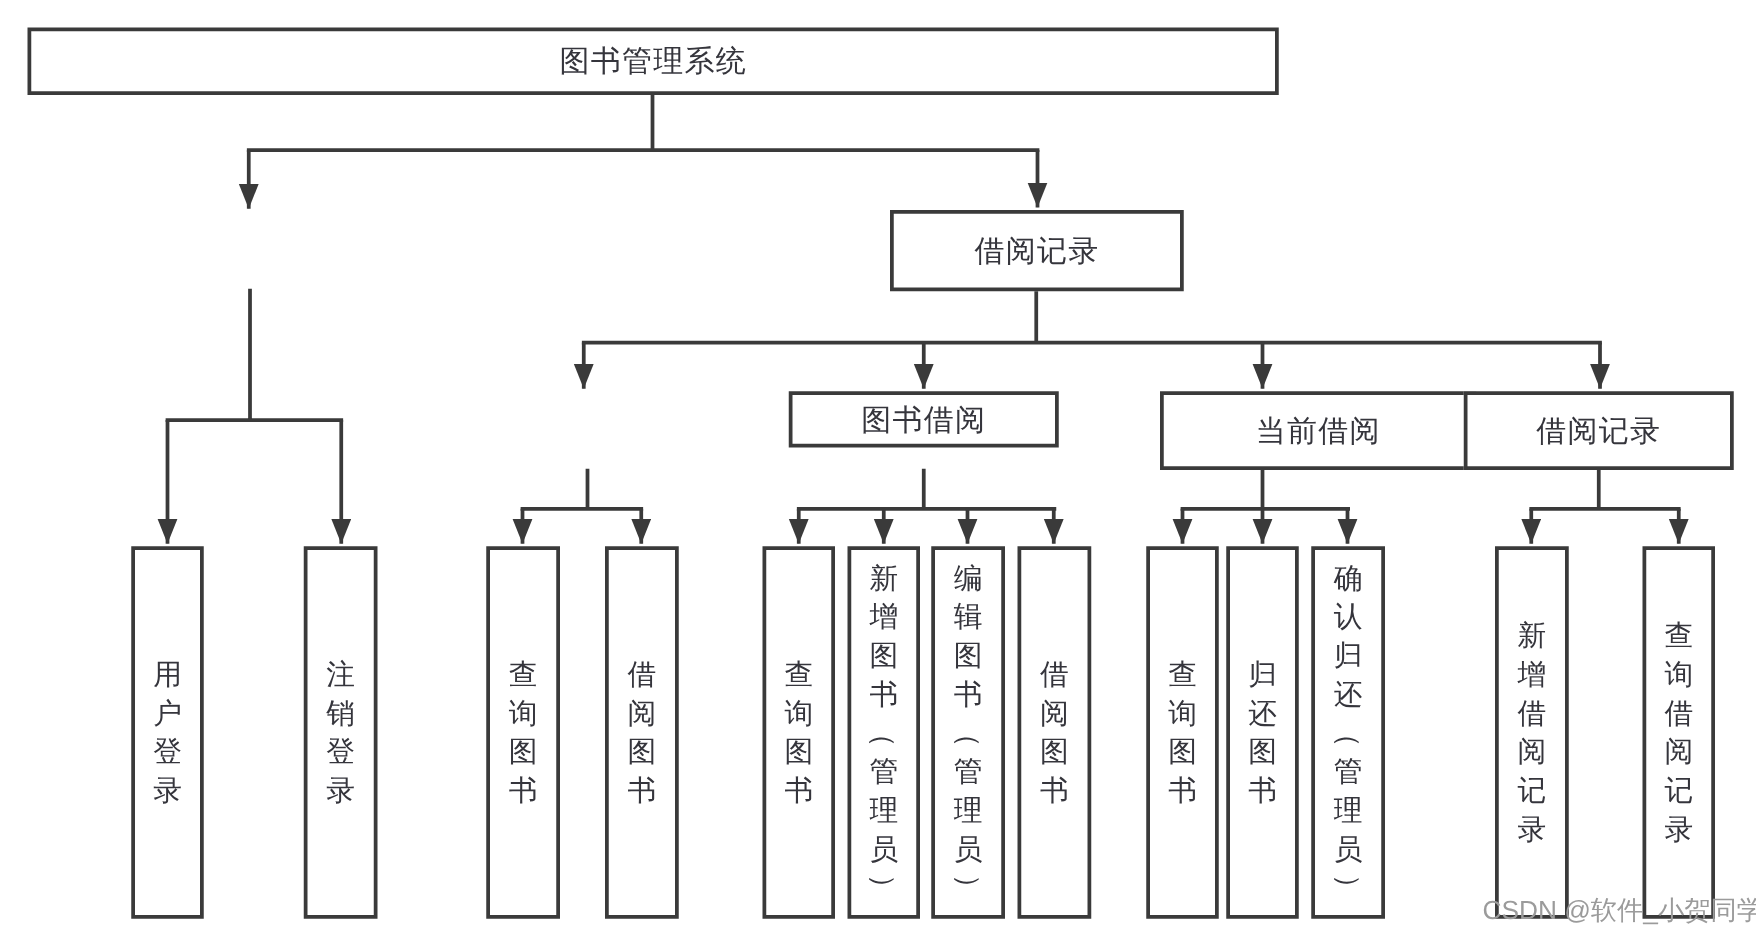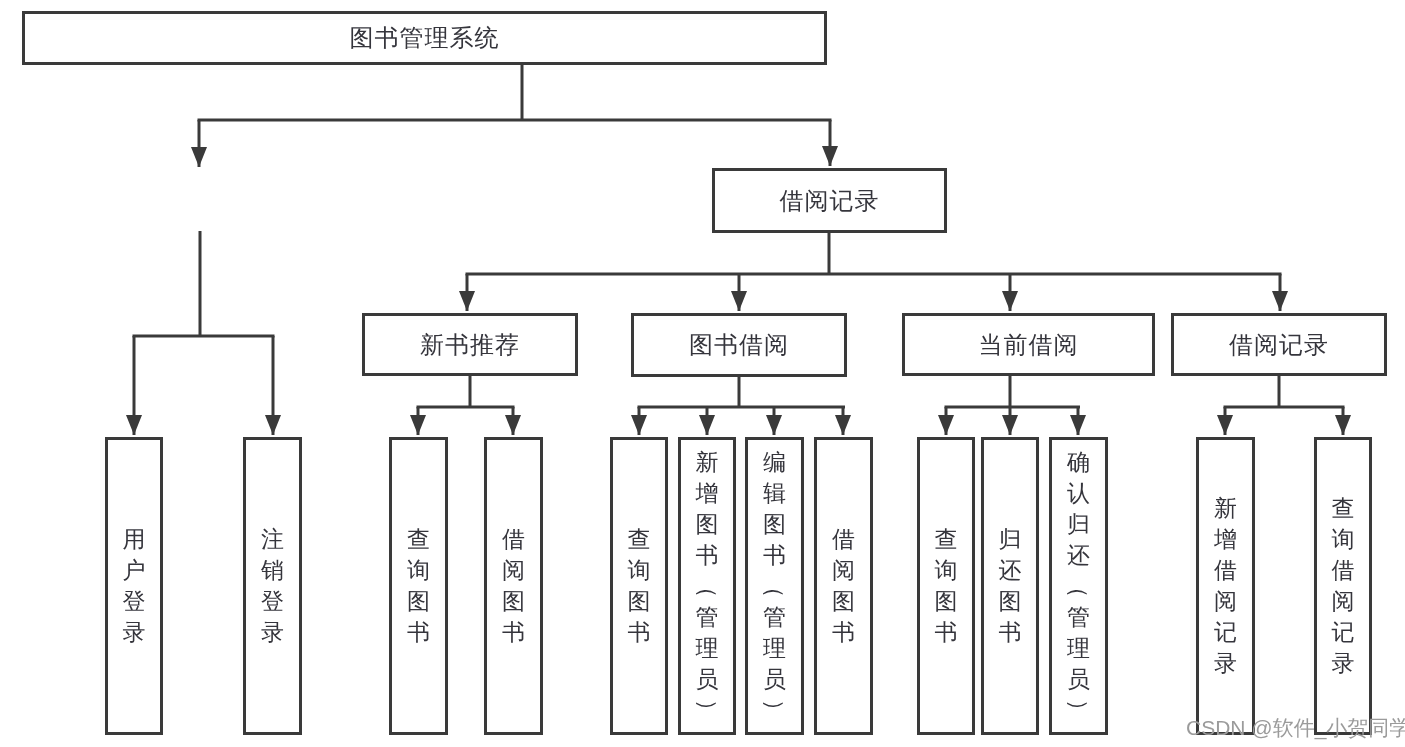--- a/index.html
+++ b/index.html
@@ -85,27 +85,26 @@
       <line x1="774" y1="407" x2="774" y2="435" marker-end="url(#arr)"></line>
       <line x1="843" y1="407" x2="843" y2="435" marker-end="url(#arr)"></line>
       <line x1="946" y1="407" x2="946" y2="435" marker-end="url(#arr)"></line>
       <line x1="1010" y1="407" x2="1010" y2="435" marker-end="url(#arr)"></line>
       <line x1="1078" y1="407" x2="1078" y2="435" marker-end="url(#arr)"></line>
       <line x1="1225" y1="407" x2="1225" y2="435" marker-end="url(#arr)"></line>
       <line x1="1343" y1="407" x2="1343" y2="435" marker-end="url(#arr)"></line>
     </g>
   </svg>
 
-  <div class="node hnode" style="left:22px;top:11px;width:805px;height:54px">图书管理系统</div>
+  <div class="node hnode" style="left:22px;top:22px;width:1001px;height:54px">图书管理系统</div>
 
   <div class="node hnode" style="left:712px;top:168px;width:235px;height:65px">借阅记录</div>
 
-  <div class="node hnode" style="left:362px;top:313px;width:216px;height:63px">新书推荐</div>
-  <div class="node hnode" style="left:631px;top:313px;width:216px;height:64px">图书借阅</div>
-  <div class="node hnode" style="left:902px;top:313px;width:253px;height:63px">当前借阅</div>
+  <div class="node hnode" style="left:631px;top:313px;width:216px;height:45px">图书借阅</div>
+  <div class="node hnode" style="left:928px;top:313px;width:253px;height:63px">当前借阅</div>
   <div class="node hnode" style="left:1171px;top:313px;width:216px;height:63px">借阅记录</div>
 
   <div class="node vnode" style="left:105px;top:437px;width:58px;height:298px">
       <span>用</span>
       <span>户</span>
       <span>登</span>
       <span>录</span>
     </div>
   <div class="node vnode" style="left:243px;top:437px;width:59px;height:298px">
       <span>注</span>

